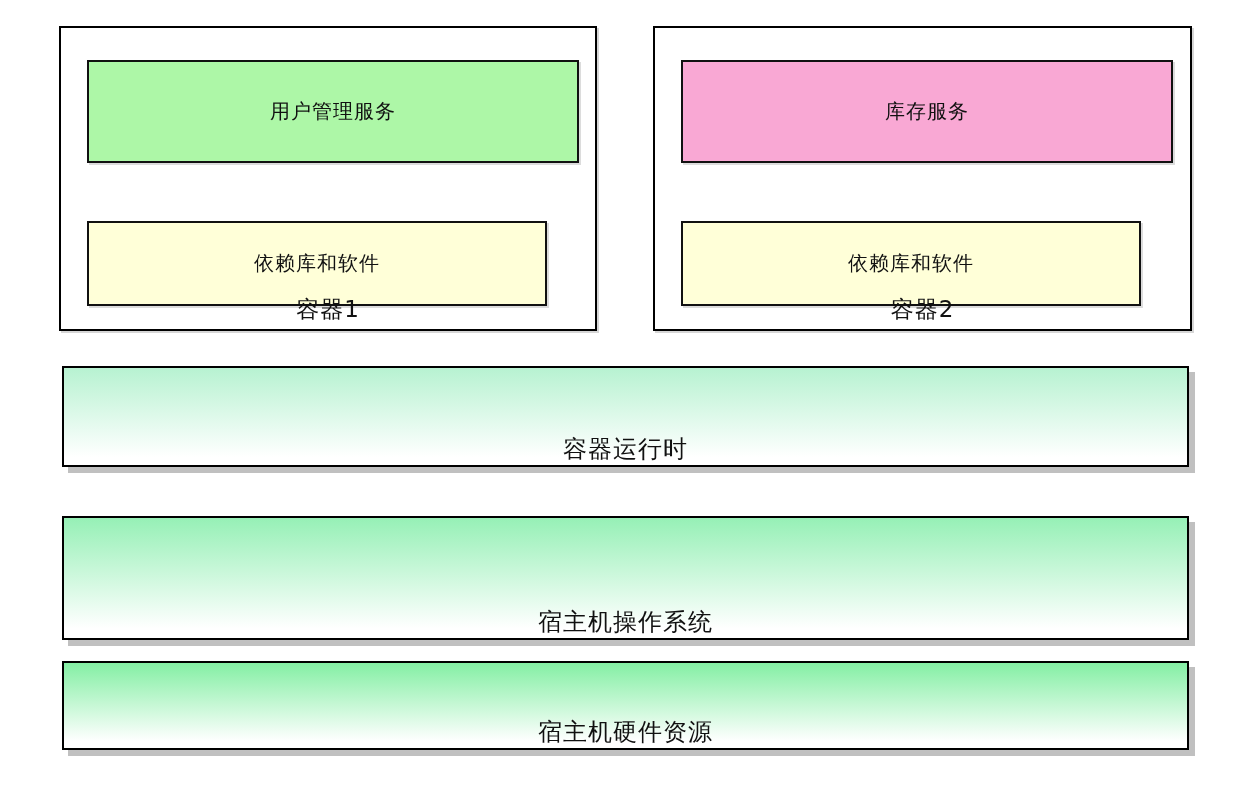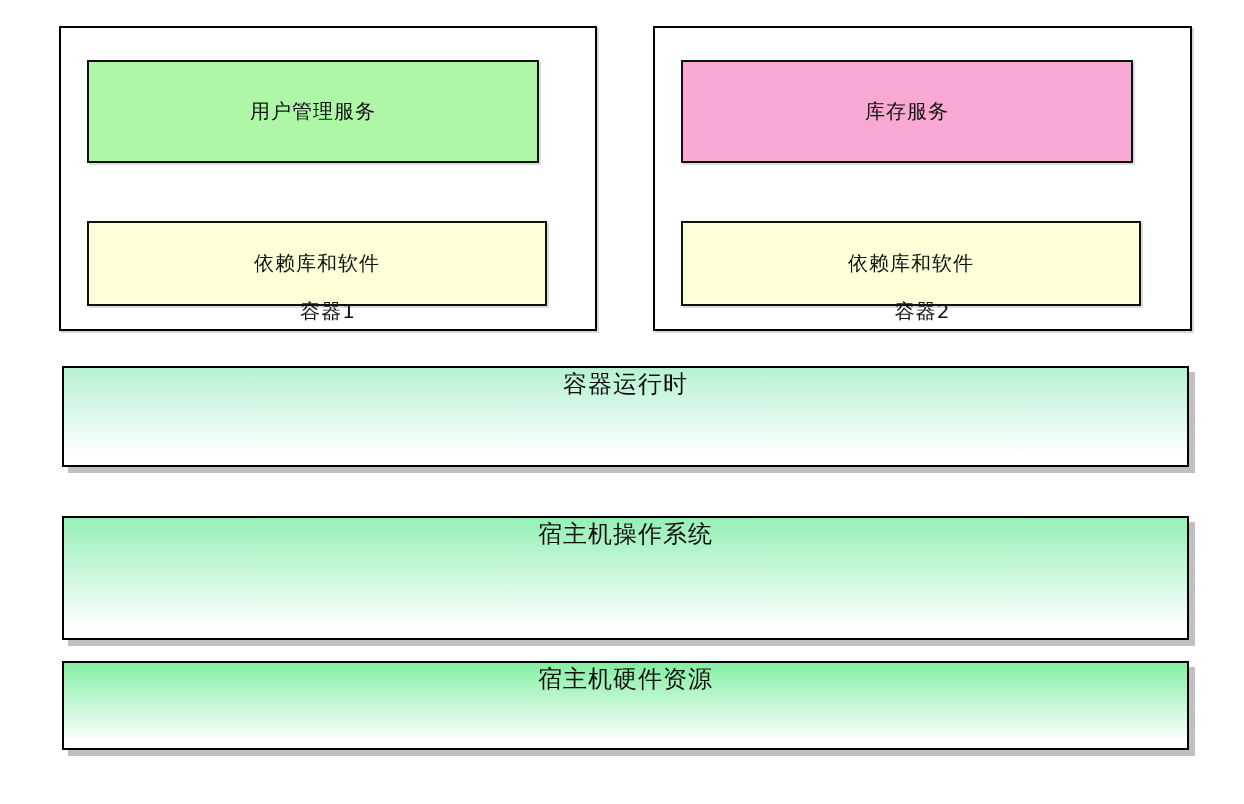--- a/index.html
+++ b/index.html
@@ -35,46 +35,46 @@
     border: 2px solid #111111;
     display: flex;
     align-items: center;
     justify-content: center;
     font-size: 20px;
     letter-spacing: 1px;
     box-shadow: 2px 2px 0 #dcdcdc;
   }
   .service-box {
     top: 32px;
-    width: 452px;
+    width: 492px;
     height: 103px;
   }
   .deps-box {
     top: 193px;
     width: 460px;
     height: 85px;
   }
 
   .container-label {
     left: 0;
     bottom: 4px;
     width: 100%;
     text-align: center;
-    font-size: 20px;
+    font-size: 23px;
     letter-spacing: 1px;
   }
 
   
   .layer-bar {
     left: 62px;
     width: 1127px;
     border: 2px solid #000000;
     box-shadow: 6px 6px 0 #c0c0c0;
     display: flex;
-    align-items: flex-start;
+    align-items: flex-end;
     justify-content: center;
     font-size: 24px;
     letter-spacing: 1px;
   }
   .layer-bar.l0 { top: 366px; height: 101px; }
   .layer-bar.l1 { top: 516px; height: 124px; }
   .layer-bar.l2 { top: 661px; height: 89px; }
 </style>
 </head>
 <body>

